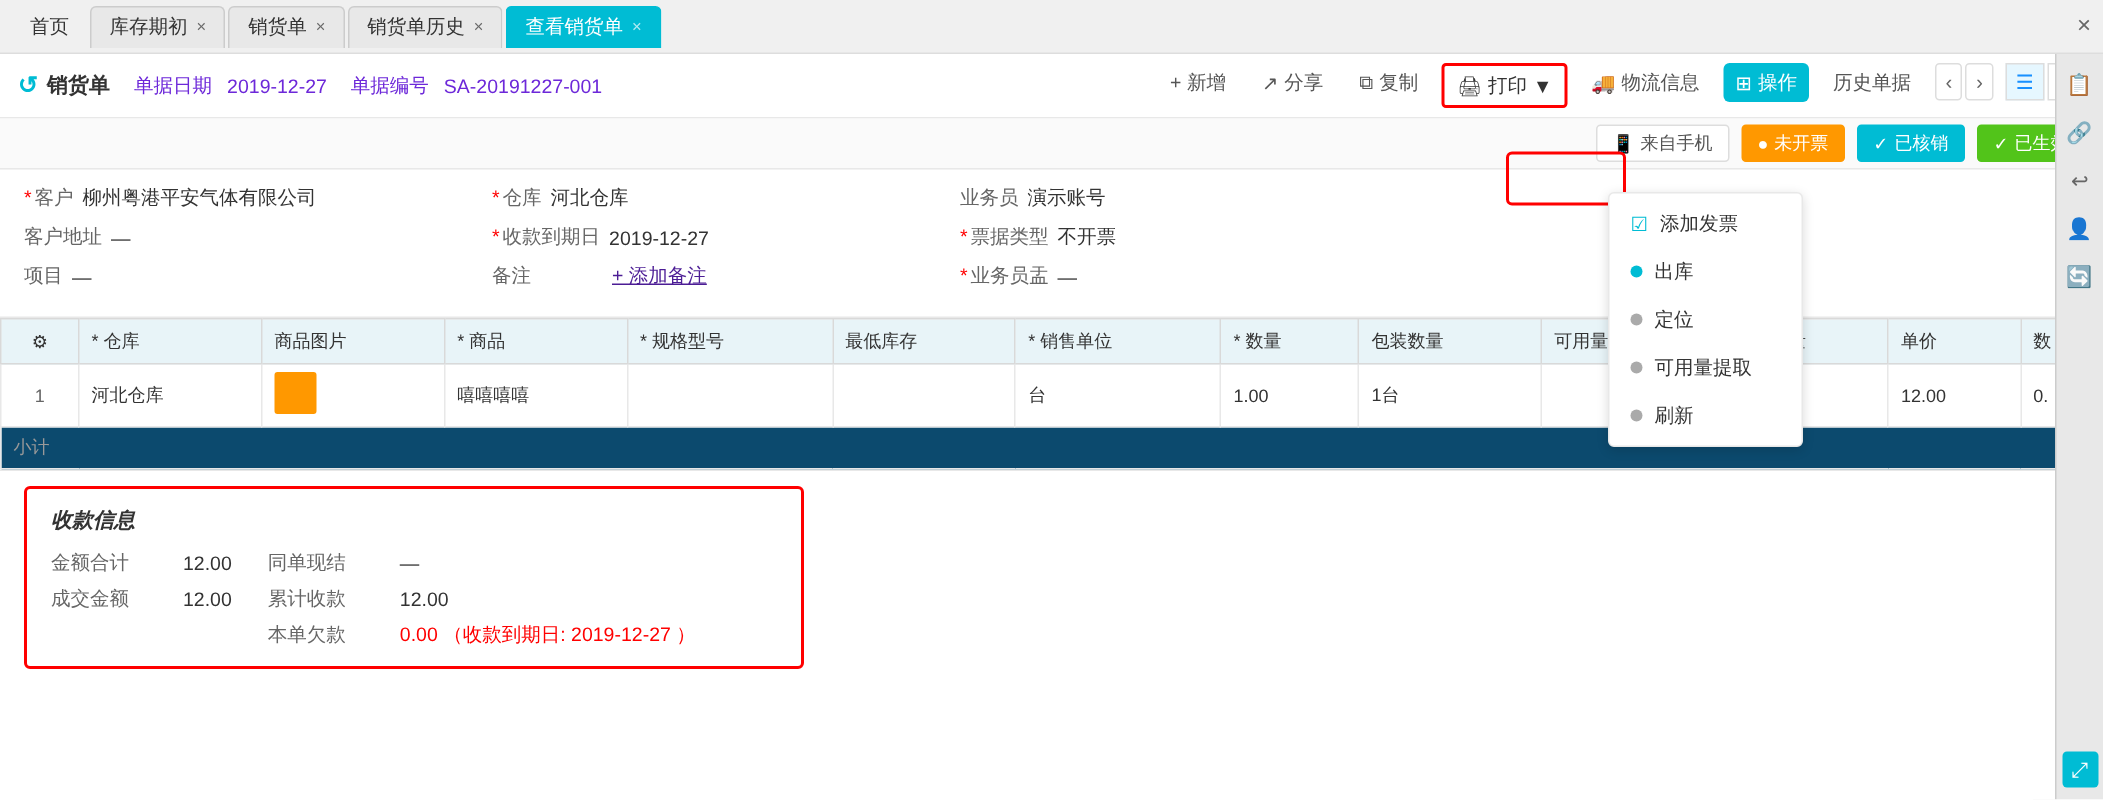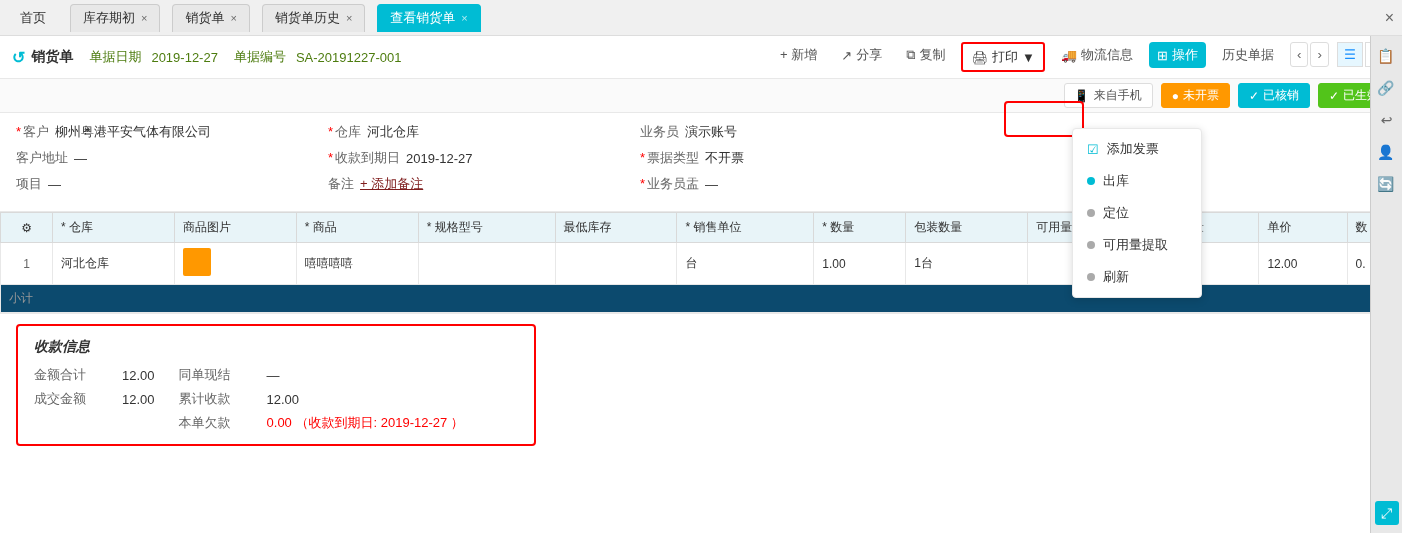--- a/index.html
+++ b/index.html
@@ -1,42 +1,42 @@
 <!DOCTYPE html>
 <html><head>
   <meta charset="utf-8">
   <style>
     * { box-sizing: border-box; margin: 0; padding: 0; }
     body { font-family: 'Microsoft YaHei', Arial, sans-serif; font-size: 13px; background: #f5f5f5; color: #333; overflow: hidden; }
 
     
     .tab-bar {
       display: flex; align-items: center; background: #f0f0f0; border-bottom: 1px solid #ddd;
-      height: 36px; padding: 0 8px; gap: 12px;
+      height: 36px; padding: 0 8px; gap: 2px;
     }
     .tab {
       display: flex; align-items: center; padding: 0 12px; height: 28px; border-radius: 4px 4px 0 0;
       cursor: pointer; font-size: 13px; gap: 6px; background: #e8e8e8; border: 1px solid #ccc; border-bottom: none;
     }
     .tab.active { background: #00bcd4; color: #fff; border-color: #00bcd4; }
     .tab .close-btn { font-size: 11px; opacity: 0.7; cursor: pointer; }
     .tab-home { background: transparent; border: none; color: #333; }
     .tab-bar-close { margin-left: auto; font-size: 16px; cursor: pointer; color: #666; }
 
     
     .main-area { background: #fff; height: calc(533px - 36px); overflow: hidden; position: relative; }
 
     
     .doc-header {
       display: flex; align-items: center; padding: 6px 12px; border-bottom: 1px solid #e8e8e8;
       background: #fff; gap: 16px;
     }
     .doc-title { display: flex; align-items: center; gap: 6px; font-size: 14px; font-weight: bold; color: #333; }
     .doc-title-icon { color: #00bcd4; font-size: 16px; }
-    .doc-meta { display: flex; align-items: center; gap: 16px; font-size: 13px; color: #4d7c0f; }
+    .doc-meta { display: flex; align-items: center; gap: 16px; font-size: 13px; color: #6d28d9; }
     .doc-meta span { display: flex; align-items: center; gap: 4px; }
 
     
     .toolbar {
       display: flex; align-items: flex-start; margin-left: auto; gap: 8px;
     }
     .toolbar-btn {
       display: flex; align-items: center; gap: 4px; padding: 4px 8px; border: none;
       background: transparent; cursor: pointer; color: #555; font-size: 13px; border-radius: 3px;
     }
@@ -260,21 +260,21 @@
           <span class="form-value">不开票</span>
         </div>
       </div>
       <div class="form-row">
         <div class="form-field">
           <span class="form-label">项目</span>
           <span class="form-value">—</span>
         </div>
         <div class="form-field">
           <span class="form-label">备注</span>
-          <span class="form-value link" style="color:#7f1d1d;">+ 添加备注</span>
+          <span class="form-value link" style="color:#4c1d95;margin-left:48px;">+ 添加备注</span>
         </div>
         <div class="form-field">
           <span class="form-label required">业务员盂</span>
           <span class="form-value">—</span>
         </div>
       </div>
     </div>
 
     <div class="table-wrap">
       <table>

